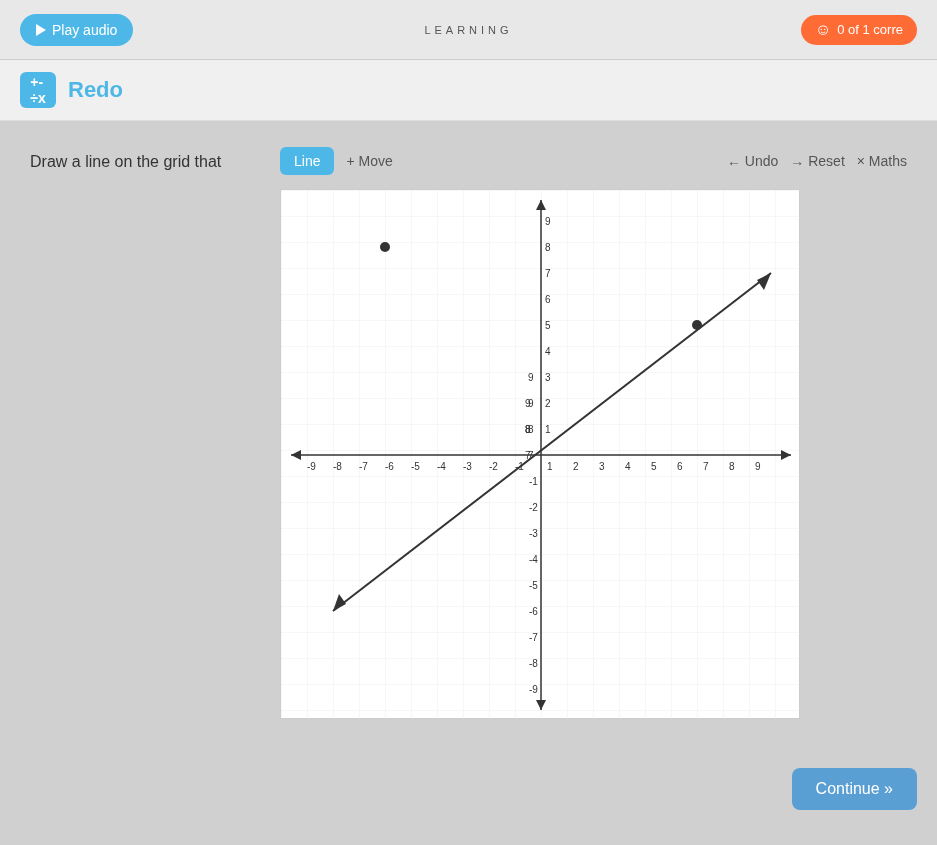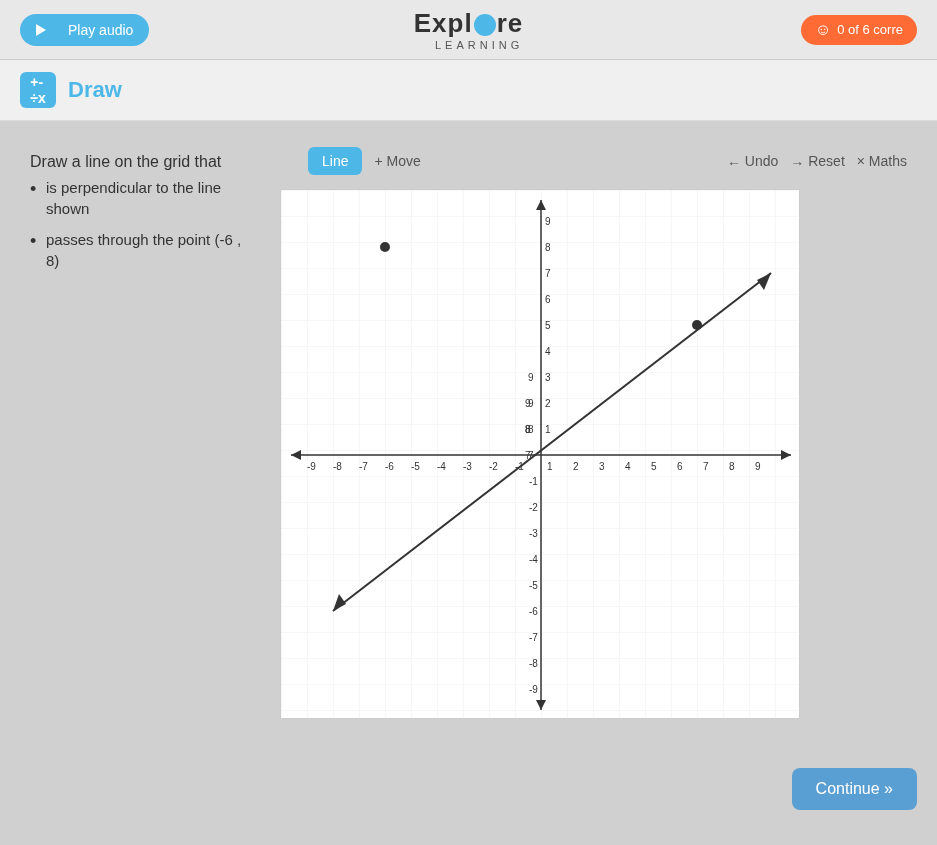--- a/index.html
+++ b/index.html
@@ -27,21 +27,21 @@
       left: 20px;
       background: #4db8e8;
       color: white;
       border: none;
       border-radius: 20px;
       padding: 8px 16px;
       font-size: 14px;
       cursor: pointer;
       display: flex;
       align-items: center;
-      gap: 22px;
+      gap: 6px;
     }
     .play-audio-btn .play-icon {
       width: 0;
       height: 0;
       border-top: 6px solid transparent;
       border-bottom: 6px solid transparent;
       border-left: 10px solid white;
       display: inline-block;
     }
     .explore-logo {
@@ -150,21 +150,20 @@
       padding-top: 0;
     }
 
     
     .toolbar {
       display: flex;
       align-items: center;
       gap: 12px;
       margin-bottom: 8px;
       padding: 6px 0;
-      margin-left: 28px;
     }
     .toolbar-btn {
       background: #4db8e8;
       color: white;
       border: none;
       border-radius: 6px;
       padding: 6px 14px;
       font-size: 14px;
       cursor: pointer;
     }
@@ -219,47 +218,40 @@
 </head>
 <body>
 
 <div class="top-bar">
   <button class="play-audio-btn">
     <span class="play-icon"></span>
     <span>Play audio</span>
   </button>
 
   <div class="explore-logo">
-    <div class="title">
-      <span>Expl</span><span class="globe"></span><span>re</span>
-    </div>
     <div class="subtitle">LEARNING</div>
   </div>
 
   <div class="score-badge">
     <span class="smiley">☺</span>
-    <span>0 of 6 corre</span>
+    <span>0 of 1 corre</span>
   </div>
 </div>
 
 <div class="maths-header">
   <div class="maths-icon">
     <span>+-<br>÷x</span>
   </div>
-  <span class="maths-title">Draw</span>
+  <span class="maths-title">Redo</span>
 </div>
 
 <div class="content-area">
 
   <div class="left-panel">
     <p class="instruction-text">Draw a line on the grid that</p>
-    <ul class="bullet-list">
-      <li>is perpendicular to the line shown</li>
-      <li>passes through the point (-6 , 8)</li>
-    </ul>
   </div>
 
   <div class="right-panel">
 
     <div class="toolbar">
       <button class="toolbar-btn">Line</button>
       <button class="toolbar-action">+ Move</button>
       <span class="toolbar-separator"></span>
       <button class="toolbar-action">← Undo</button>
       <button class="toolbar-action">→ Reset</button>

